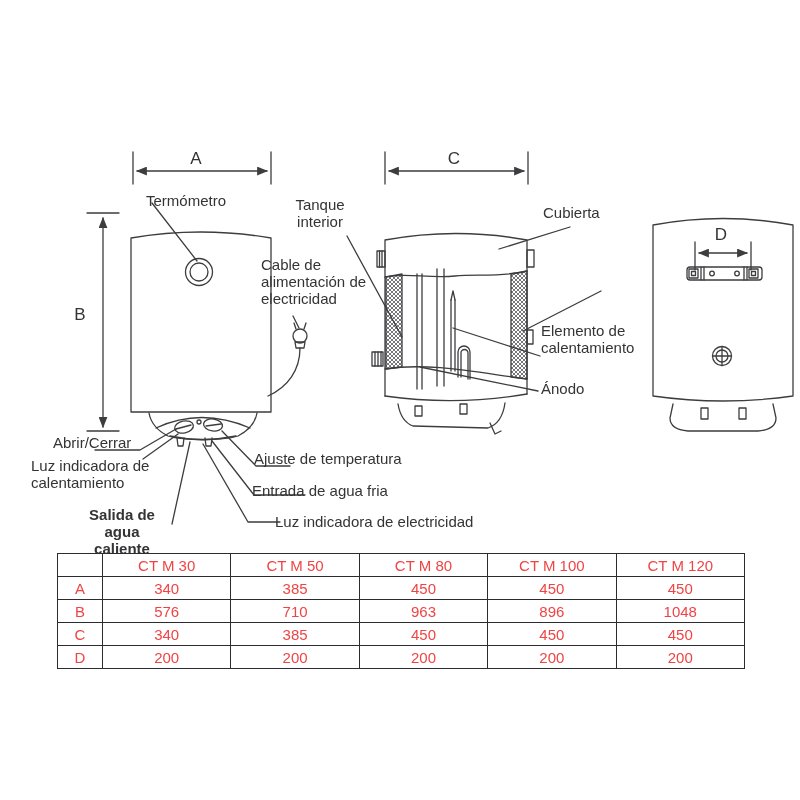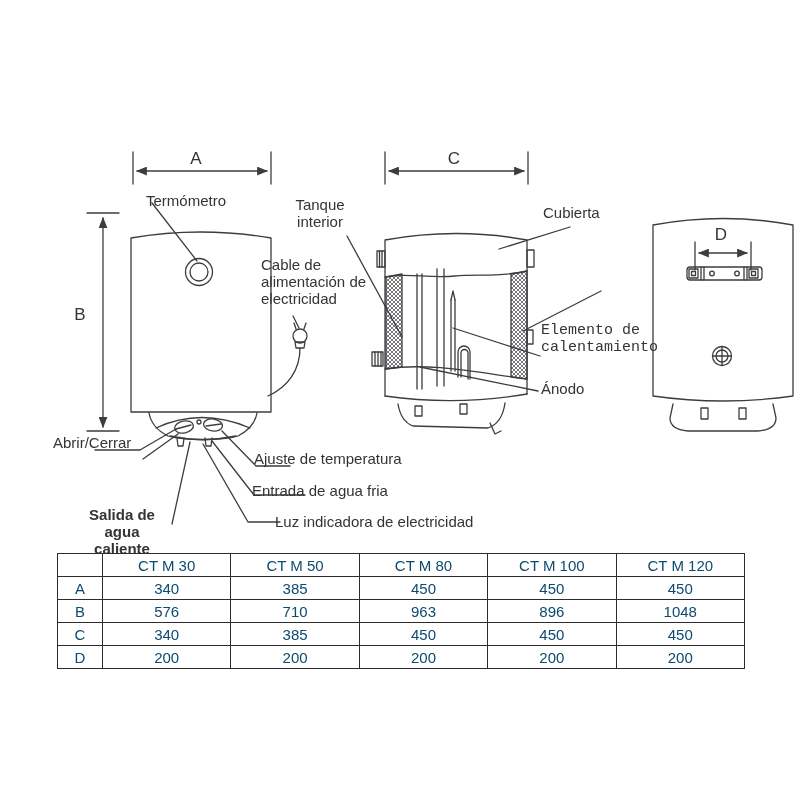--- a/index.html
+++ b/index.html
@@ -4,21 +4,21 @@
 <style>
   html,body{margin:0;padding:0;background:#ffffff;}
   #canvas{position:relative;width:800px;height:800px;background:#ffffff;overflow:hidden;
           font-family:"Liberation Sans",sans-serif;}
   svg{position:absolute;left:0;top:0;}
   .lbl{position:absolute;font:15px/17px "Liberation Sans",sans-serif;color:#343436;white-space:nowrap;}
   .wrap{white-space:normal;}
   .ctr{text-align:center;}
   .dim{font-size:17px;font-weight:400;}
   table.spec{position:absolute;left:57px;top:553px;width:688px;border-collapse:collapse;
-             font:15px "Liberation Sans",sans-serif;color:#0c4a6e;table-layout:fixed;}
+             font:15px "Liberation Sans",sans-serif;color:#ef4444;table-layout:fixed;}
   table.spec td,table.spec th{border:1.6px solid #2c2c2e;height:22px;text-align:center;
              font-weight:400;padding:0;overflow:hidden;}
   table.spec .rowhead{width:44px;}
 </style>
 </head>
 <body>
 
 <div id="canvas">
 
   <svg width="800" height="545" viewBox="0 0 800 545">
@@ -147,28 +147,29 @@
   </svg>
 
   <div class="lbl dim ctr" style="left:187px;top:150px;width:18px;">A</div>
   <div class="lbl dim ctr" style="left:71px;top:306px;width:18px;">B</div>
   <div class="lbl dim ctr" style="left:445px;top:150px;width:18px;">C</div>
   <div class="lbl dim ctr" style="left:712px;top:226px;width:18px;">D</div>
 
   <div class="lbl" style="left:146px;top:192px;">Termómetro</div>
   <div class="lbl wrap" style="left:261px;top:256px;width:108px;">Cable de alimentación de electricidad</div>
   <div class="lbl" style="left:53px;top:434px;">Abrir/Cerrar</div>
+  <div class="lbl wrap" style="left:31px;top:457px;width:130px;">Luz indicadora de calentamiento</div>
   <div class="lbl wrap ctr" style="left:76px;top:506px;width:92px;font-weight:bold;">Salida de agua caliente</div>
   <div class="lbl" style="left:254px;top:450px;">Ajuste de temperatura</div>
   <div class="lbl" style="left:252px;top:482px;">Entrada de agua fria</div>
   <div class="lbl" style="left:247px;top:513px;margin-left:28px;">Luz indicadora de electricidad</div>
 
   <div class="lbl wrap ctr" style="left:288px;top:196px;width:64px;">Tanque interior</div>
   <div class="lbl" style="left:543px;top:204px;">Cubierta</div>
-  <div class="lbl wrap" style="left:541px;top:322px;width:120px;font-family:Liberation Mono, monospace;">Elemento de calentamiento</div>
+  <div class="lbl wrap" style="left:541px;top:322px;width:120px;">Elemento de calentamiento</div>
   <div class="lbl" style="left:541px;top:380px;">Ánodo</div>
 
   <table class="spec">
     <tbody>
         <tr>
       <th class="rowhead"></th>
       <th>CT M 30</th>
       <th>CT M 50</th>
       <th>CT M 80</th>
       <th>CT M 100</th>

